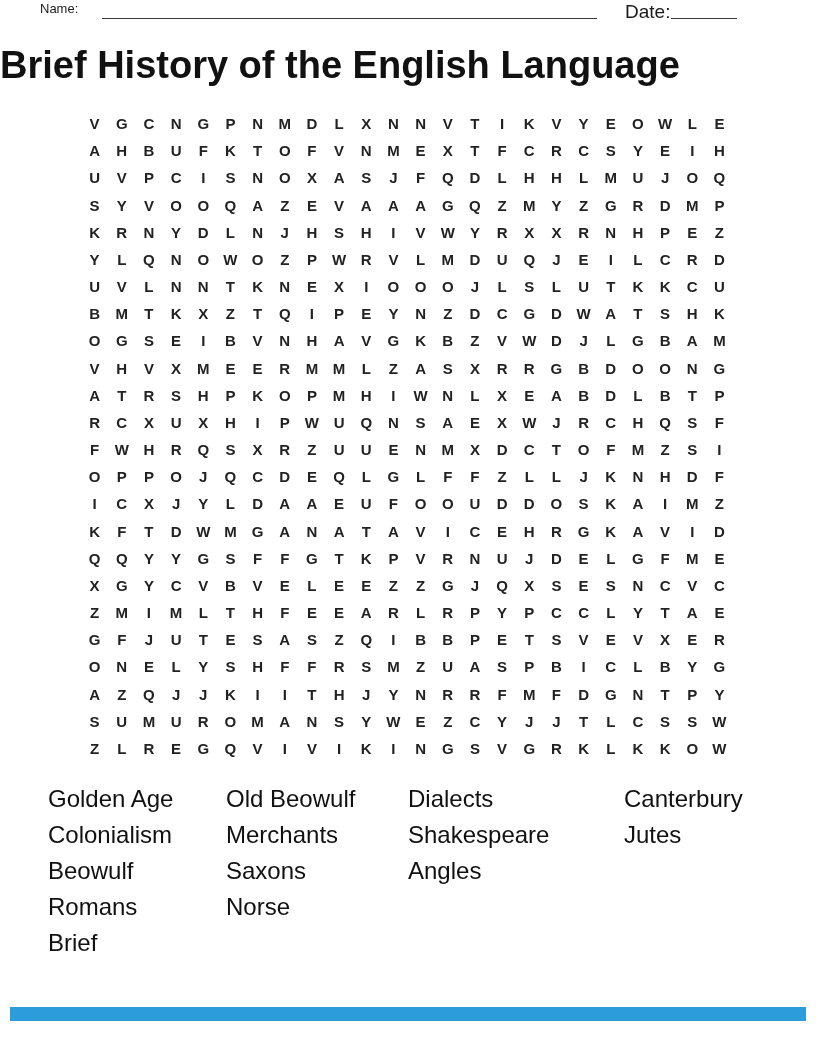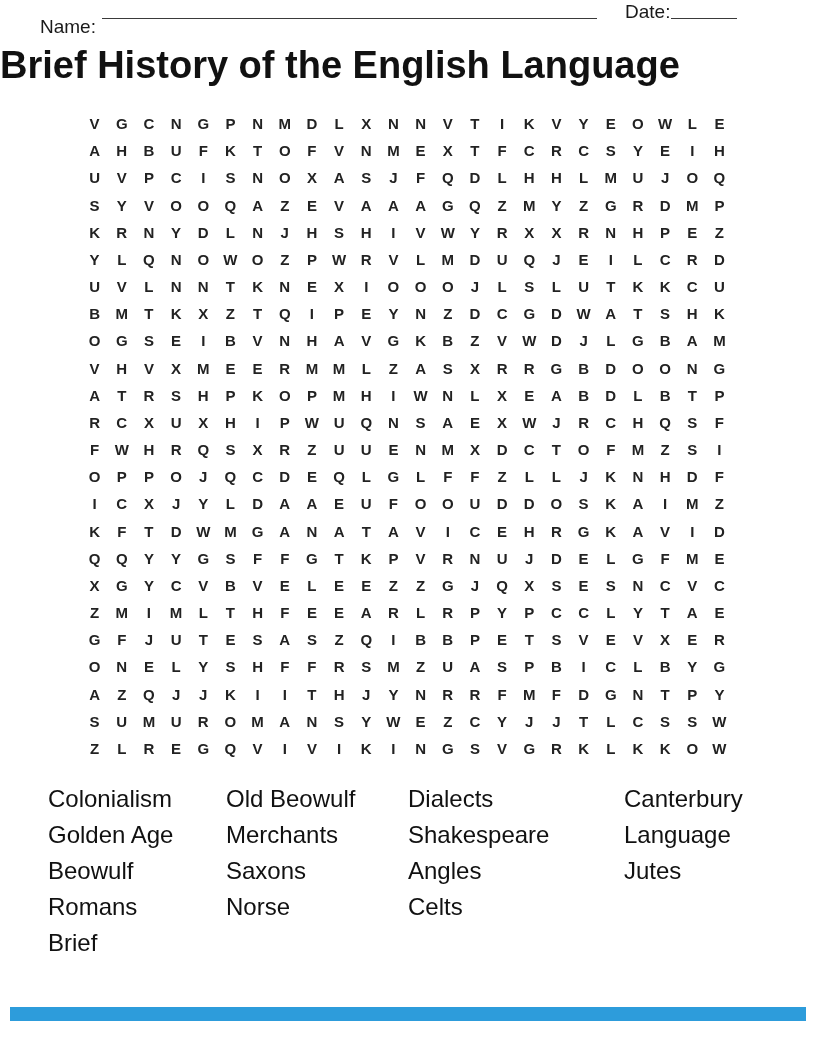--- a/index.html
+++ b/index.html
@@ -2,21 +2,21 @@
 <html><head>
 <meta charset="utf-8">
 <style>
   html,body { margin:0; padding:0; }
   body {
     width:816px; height:1056px; position:relative;
     background:#ffffff; color:#1a1a1a;
     font-family:"Liberation Sans", sans-serif;
     overflow:hidden;
   }
-  .name-label { position:absolute; left:40px; top:16px; font-size:19px; }
+  .name-label { position:absolute; left:40px; top:1px; font-size:13px; }
   .name-line  { position:absolute; left:102px; top:18px; width:495px; height:0; border-bottom:1.5px solid #3a3a3a; }
   .date-label { position:absolute; left:625px; top:1px; font-size:19px; }
   .date-line  { position:absolute; left:671px; top:18px; width:66px; height:0; border-bottom:1.5px solid #3a3a3a; }
 
   .title {
     position:absolute; top:44px; left:0; width:673px;
     text-align:center; font-size:38px; font-weight:600; color:#111;
     letter-spacing:0px; white-space:nowrap;
   }
 
@@ -631,38 +631,36 @@
     <span class="cell">K</span>
     <span class="cell">L</span>
     <span class="cell">K</span>
     <span class="cell">K</span>
     <span class="cell">O</span>
     <span class="cell">W</span>
   </div>
 
 <div class="words">
   <div class="word-col">
+      <div class="word">Golden Age</div>
       <div class="word">Colonialism</div>
-      <div class="word">Golden Age</div>
       <div class="word">Beowulf</div>
       <div class="word">Romans</div>
       <div class="word">Brief</div>
     </div>
   <div class="word-col">
       <div class="word">Old Beowulf</div>
       <div class="word">Merchants</div>
       <div class="word">Saxons</div>
       <div class="word">Norse</div>
     </div>
   <div class="word-col">
       <div class="word">Dialects</div>
       <div class="word">Shakespeare</div>
       <div class="word">Angles</div>
-      <div class="word">Celts</div>
     </div>
   <div class="word-col">
       <div class="word">Canterbury</div>
-      <div class="word">Language</div>
       <div class="word">Jutes</div>
     </div>
 </div>
 
 <div class="footer-bar" style="background: rgb(45, 156, 219);"></div>
 
 </body></html>

